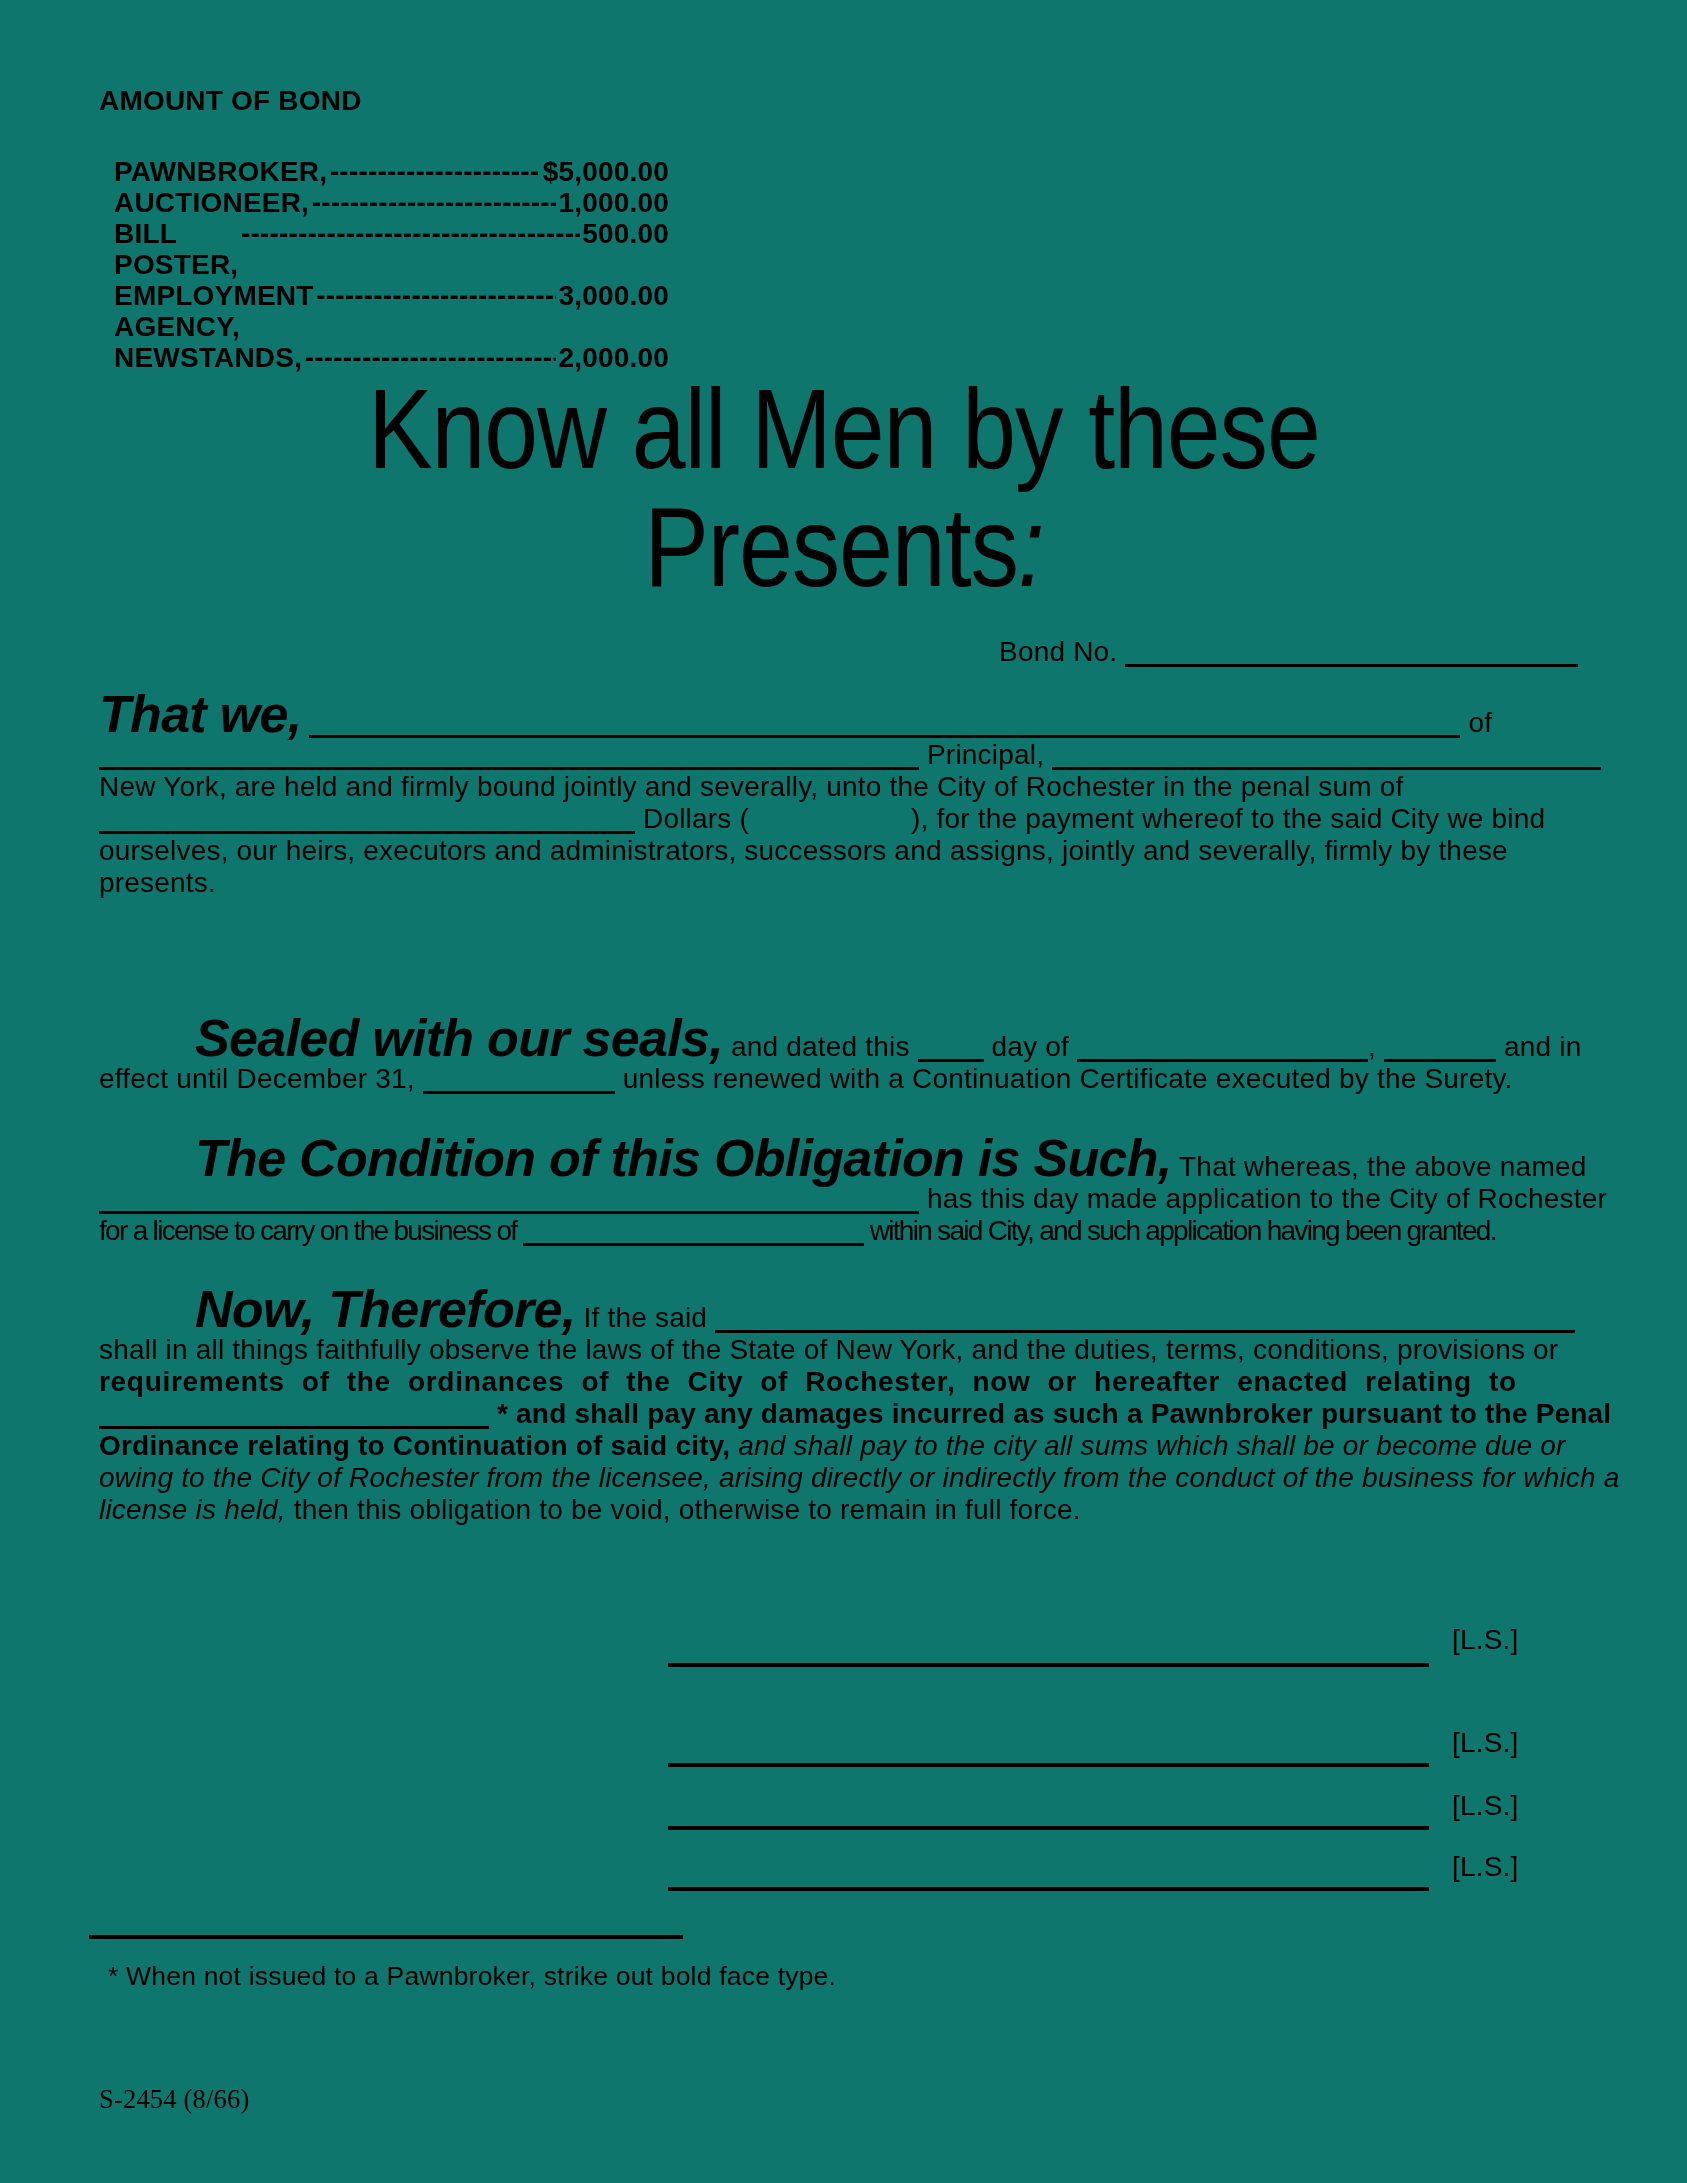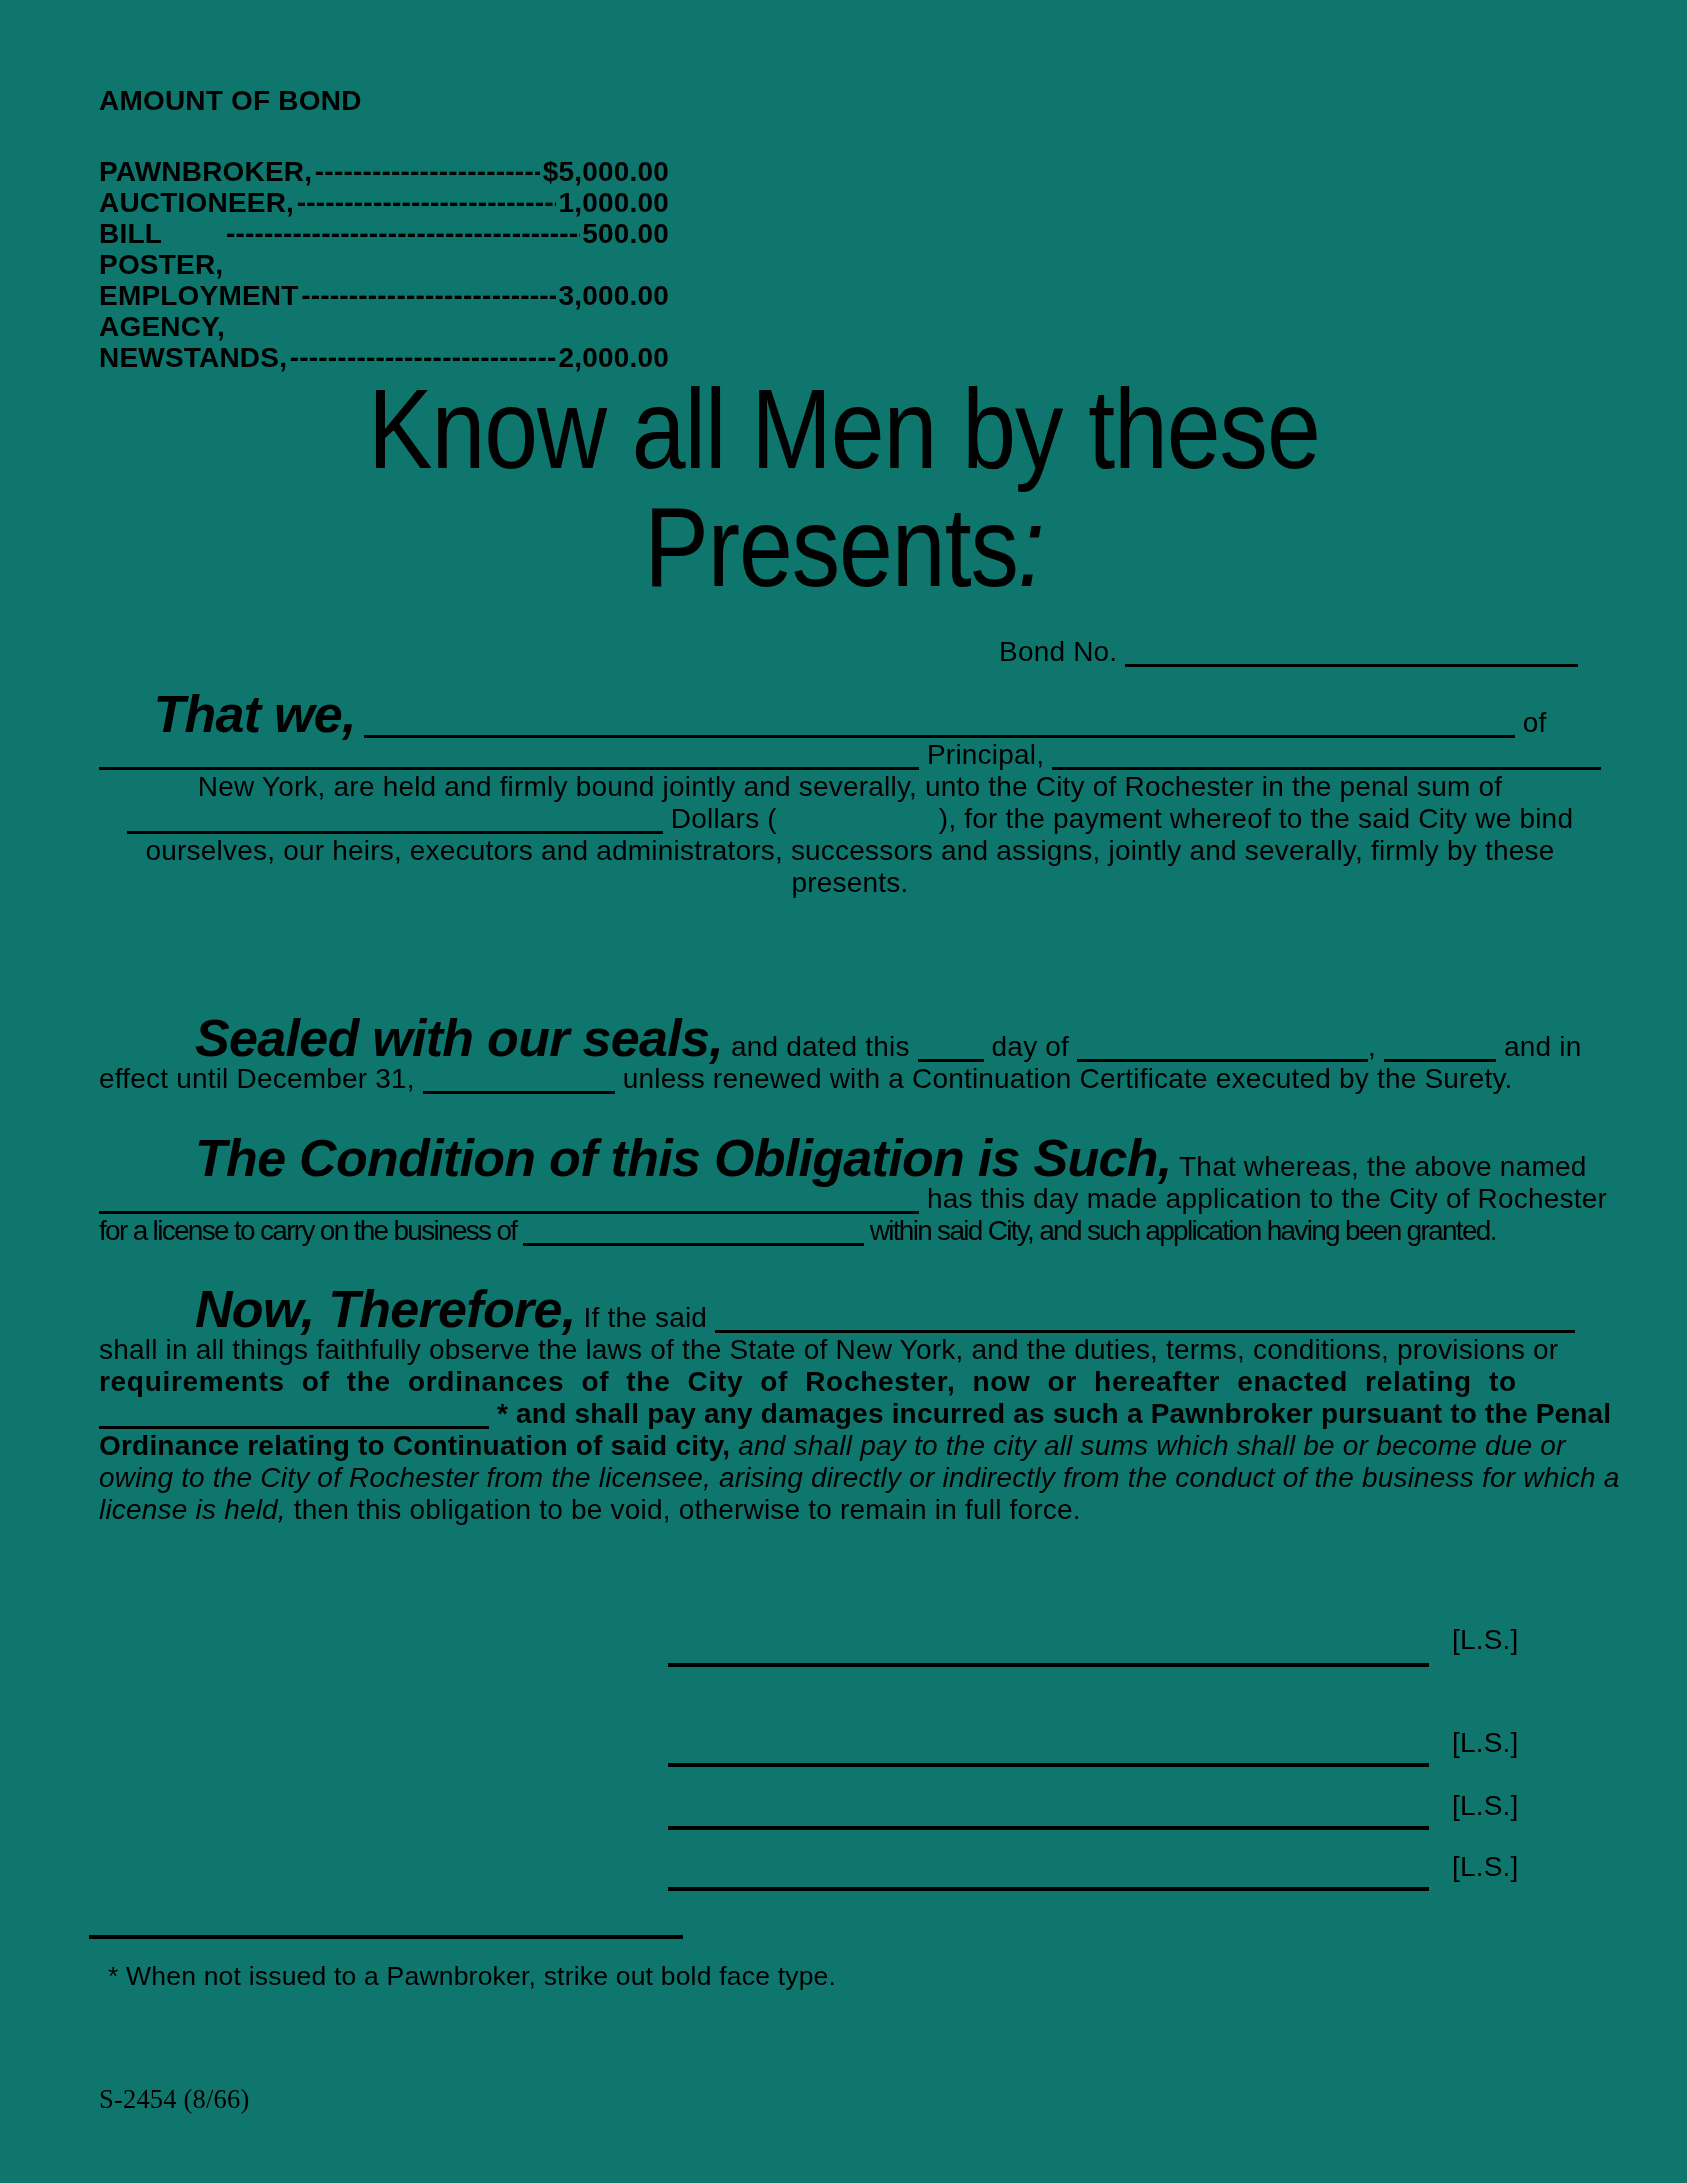--- a/index.html
+++ b/index.html
@@ -25,36 +25,36 @@
     display:inline-block;height:20px;margin-bottom:-6px;
     border-bottom:3.3px solid #000;
   }
   .gapsp{display:inline-block;height:20px;margin-bottom:-6px;}
   .fit{letter-spacing:-1.7px;}
   .spread{word-spacing:8.6px;letter-spacing:0.7px;font-weight:bold;}
 
   
   .amounts{top:85px;left:99px;width:570px;font-weight:700;line-height:31px;}
   .amounts-title{margin-bottom:40px;}
-  .amt-row{display:flex;}
+  .amt-row{display:flex;margin-left:15px;}
   .amt-dashes{flex:1 1 auto;overflow:hidden;white-space:nowrap;margin:0 2.6px;}
   .amt-value{text-align:right;}
 
   
   .doc-title{
     top:370px;left:0;width:1687px;text-align:center;
     font-weight:400;font-size:114px;line-height:118px;letter-spacing:-1.3px;
   }
   .squeeze{display:inline-block;transform:scaleX(.85);transform-origin:50% 50%;}
 
   
   .bond{top:636px;left:999px;}
   .bond .blank{width:453px;}
 
-  .para1{top:698px;left:99px;width:1502px;text-align:center;}
+  .para1{top:698px;left:99px;width:1502px;}
   .sealed{top:1022px;left:99px;width:1502px;}
   .condition{top:1142px;left:99px;width:1502px;}
   .nowpara{top:1293px;left:99px;width:1502px;}
 
   
   .sig-line{position:absolute;left:668px;width:761px;height:0;border-top:4px solid #000;}
   .ls{position:absolute;left:1452px;}
 
   .foot-rule{top:1935px;left:89px;width:594px;height:0;border-top:4px solid #000;}
   .footnote{top:1960px;left:96px;font-size:26.5px;line-height:32px;margin-left:12px;}

